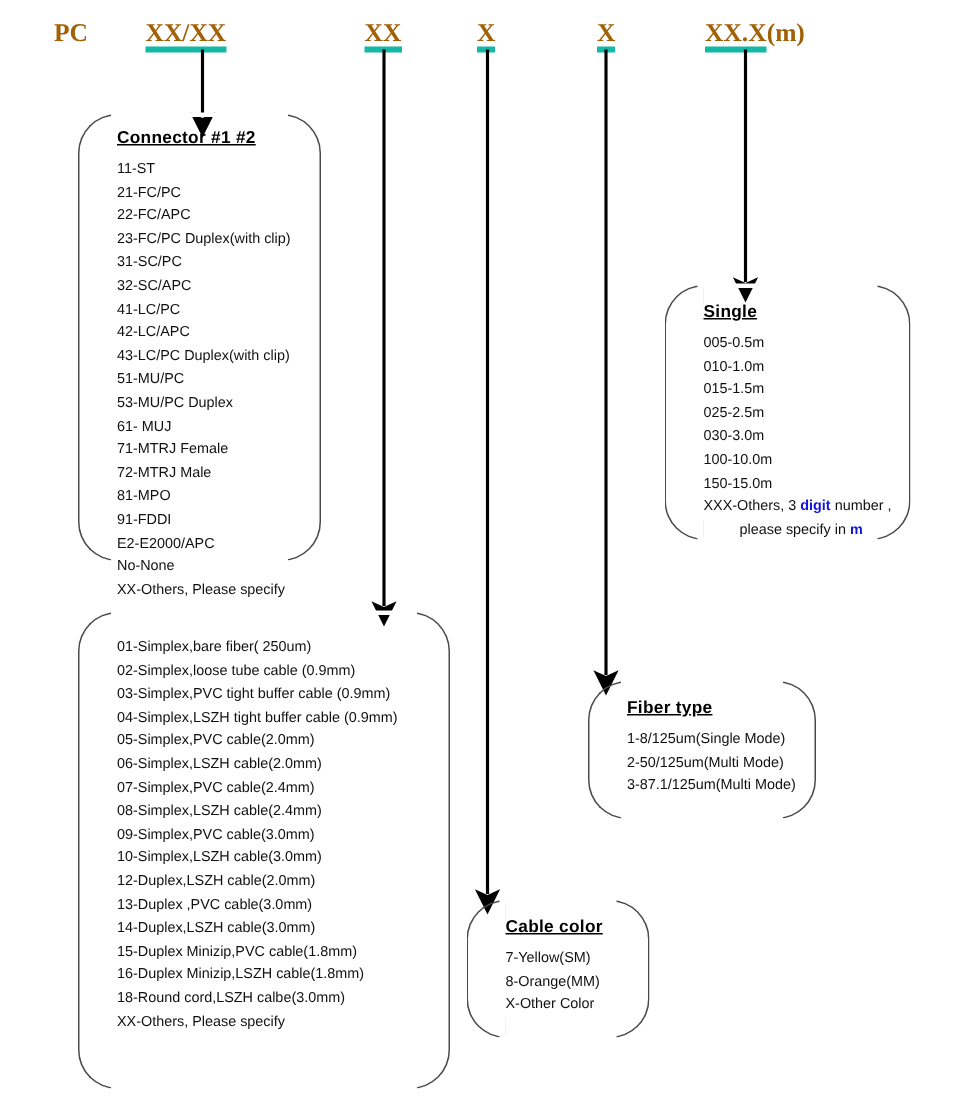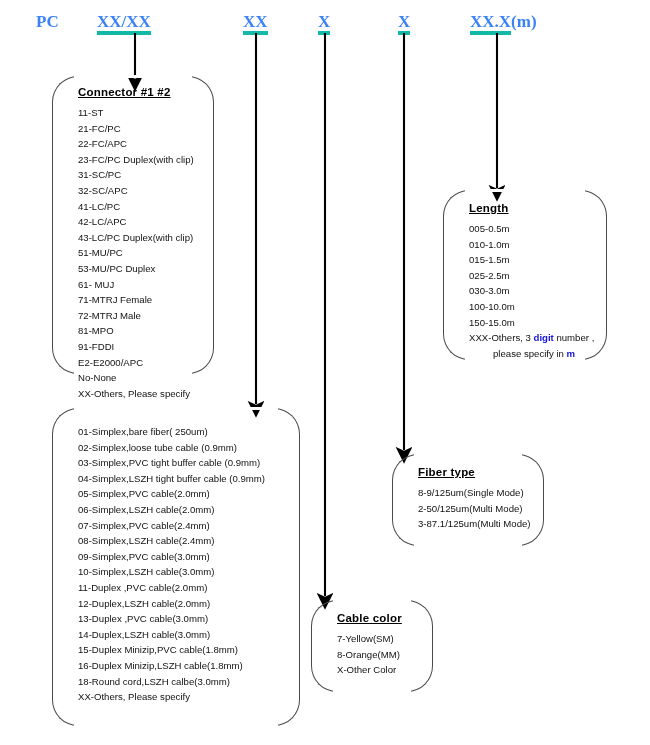--- a/index.html
+++ b/index.html
@@ -25,21 +25,21 @@
   }
 
   
   .code-label {
     position: absolute;
     font-family: "Liberation Serif", serif;
     font-weight: bold;
     font-size: 17px;
     line-height: 19px;
     white-space: nowrap;
-    color: #3b82f6;
+    color: #a16207;
   }
   .code-label .u {
     border-bottom: 4px solid #14b8a6;
     padding-bottom: 0px;
   }
   .code-label .nou {
     border-bottom: none;
   }
 
   
@@ -201,58 +201,57 @@
       <div class="box-item">01-Simplex,bare fiber( 250um)</div>
       <div class="box-item">02-Simplex,loose tube cable (0.9mm)</div>
       <div class="box-item">03-Simplex,PVC tight buffer cable (0.9mm)</div>
       <div class="box-item">04-Simplex,LSZH tight buffer cable (0.9mm)</div>
       <div class="box-item">05-Simplex,PVC cable(2.0mm)</div>
       <div class="box-item">06-Simplex,LSZH cable(2.0mm)</div>
       <div class="box-item">07-Simplex,PVC cable(2.4mm)</div>
       <div class="box-item">08-Simplex,LSZH cable(2.4mm)</div>
       <div class="box-item">09-Simplex,PVC cable(3.0mm)</div>
       <div class="box-item">10-Simplex,LSZH cable(3.0mm)</div>
-      <div class="box-item">11-Duplex ,PVC cable(2.0mm)</div>
       <div class="box-item">12-Duplex,LSZH cable(2.0mm)</div>
       <div class="box-item">13-Duplex ,PVC cable(3.0mm)</div>
       <div class="box-item">14-Duplex,LSZH cable(3.0mm)</div>
       <div class="box-item">15-Duplex Minizip,PVC cable(1.8mm)</div>
       <div class="box-item">16-Duplex Minizip,LSZH cable(1.8mm)</div>
       <div class="box-item">18-Round cord,LSZH calbe(3.0mm)</div>
       <div class="box-item">XX-Others, Please specify</div>
     </div>
   </div>
 
   <div class="box" style="left:443px; top:190px; width:164px; height:170px;">
     <div class="bracket left"></div>
     <div class="bracket right"></div>
     <div class="erase" style="left:22px; right:22px; top:-1px;"></div>
     <div class="erase" style="left:22px; right:22px; bottom:-1px;"></div>
     <div class="box-content" style="top:12px;">
-      <div class="box-title">Length</div>
+      <div class="box-title">Single</div>
       <div class="box-item">005-0.5m</div>
       <div class="box-item">010-1.0m</div>
       <div class="box-item">015-1.5m</div>
       <div class="box-item">025-2.5m</div>
       <div class="box-item">030-3.0m</div>
       <div class="box-item">100-10.0m</div>
       <div class="box-item">150-15.0m</div>
       <div class="box-item"><span>XXX-Others, 3 </span><span class="hl">digit</span><span> number ,</span></div>
       <div class="box-item indent"><span>please specify in </span><span class="hl">m</span></div>
     </div>
   </div>
 
   <div class="box" style="left:392px; top:454px; width:152px; height:92px;">
     <div class="bracket left"></div>
     <div class="bracket right"></div>
     <div class="erase" style="left:22px; right:22px; top:-1px;"></div>
     <div class="erase" style="left:22px; right:22px; bottom:-1px;"></div>
     <div class="box-content" style="top:12px;">
       <div class="box-title">Fiber type</div>
-      <div class="box-item">8-9/125um(Single Mode)</div>
+      <div class="box-item">1-8/125um(Single Mode)</div>
       <div class="box-item">2-50/125um(Multi Mode)</div>
       <div class="box-item">3-87.1/125um(Multi Mode)</div>
     </div>
   </div>
 
   <div class="box" style="left:311px; top:600px; width:122px; height:92px;">
     <div class="bracket left"></div>
     <div class="bracket right"></div>
     <div class="erase" style="left:22px; right:22px; top:-1px;"></div>
     <div class="erase" style="left:22px; right:22px; bottom:-1px;"></div>

